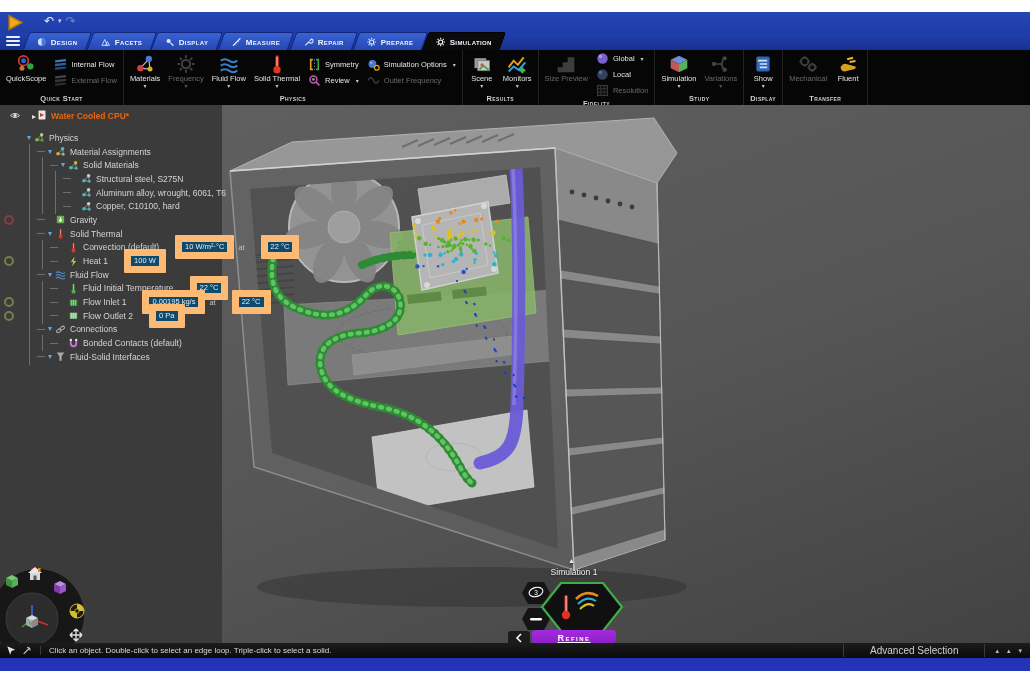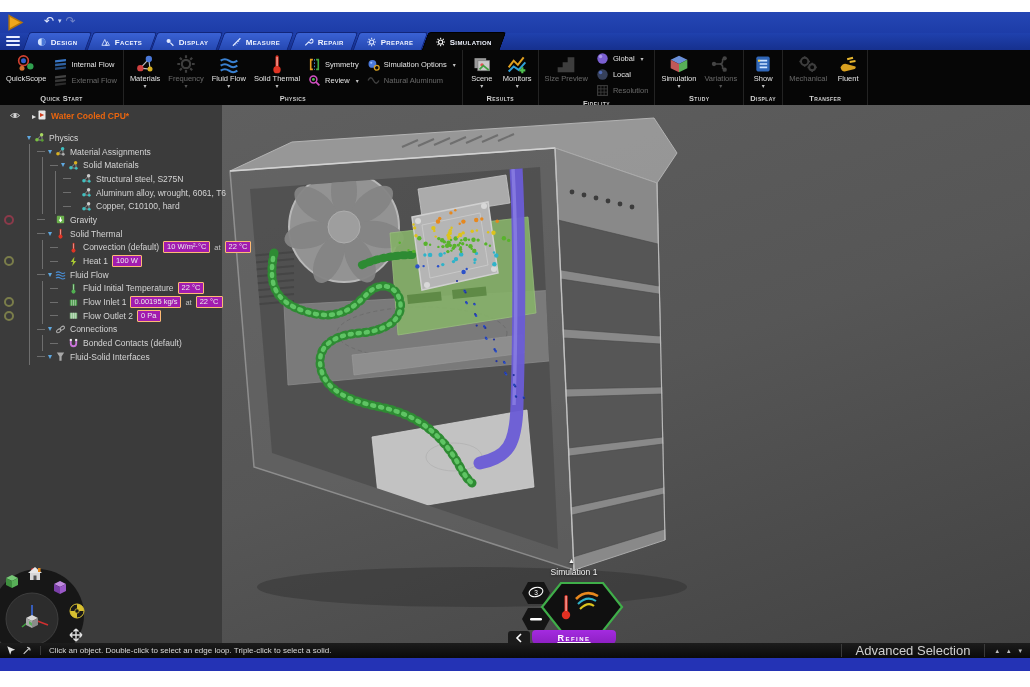--- a/index.html
+++ b/index.html
@@ -39,38 +39,38 @@
   .rootrow .rarrow{margin-left:10px;color:#e0e0e0;font-size:8px;}
   .rootrow .rlabel{color:#e8650f;font-size:8.5px;font-weight:bold;margin-left:3px;}
   .tree{position:absolute;left:0;top:26px;width:100%;}
   .trow{position:relative;display:flex;align-items:center;height:13.7px;padding-left:24px;}
   .guide{position:relative;width:13px;height:100%;flex:none;}
   .guide::before{content:"";position:absolute;left:5px;top:-1px;bottom:-1px;border-left:1px solid #6e6e6e;}
   .tick{width:8px;height:1px;background:#6e6e6e;flex:none;}
   .arrow{width:10px;flex:none;color:#5fa8e0;font-size:8px;line-height:10px;text-align:center;}
   .ticon{width:12px;flex:none;display:flex;align-items:center;}
   .tlabel{color:#d4d4d4;font-size:8.5px;margin-left:3px;white-space:nowrap;}
-  .tfield{background:#a21caf;border:1px solid #fdba74;color:#ececec;font-size:7.5px;padding:0 3px;margin-left:4px;border-radius:1px;line-height:10px;white-space:nowrap;}
+  .tfield{background:#0c4a6e;border:7px solid #fdba74;color:#ececec;font-size:7.5px;padding:0 3px;margin-left:16px;border-radius:1px;line-height:10px;white-space:nowrap;}
   .tat{color:#c2c2c2;font-size:7.5px;margin-left:4px;}
   .indicator{position:absolute;left:4px;width:6px;height:6px;border-radius:50%;border:2px solid #7a7d4a;}
   .indicator.red{border-color:#8b3a4a;}
   
   .sim-caret{position:absolute;left:346px;top:452px;color:#f0f0f0;font-size:7px;text-shadow:0 1px 2px #222;}
   .sim-label{position:absolute;left:292px;top:462px;width:120px;text-align:center;color:#f2f2f2;font-size:8.5px;text-shadow:0 1px 2px #222;}
   .hexes{position:absolute;left:284px;top:474px;width:150px;height:56px;}
   .refine-row{position:absolute;left:286px;top:525px;display:flex;align-items:center;gap:2px;}
   .refine-back{width:22px;height:14px;background:#1b1b1b;border:none;border-radius:3px;display:flex;align-items:center;justify-content:center;}
   .refine-btn{width:84px;height:15px;border:none;border-radius:4px 4px 6px 6px;color:#ffffff;font-size:9px;font-weight:bold;font-variant:small-caps;letter-spacing:1.5px;font-family:inherit;}
   .navwheel{position:absolute;left:-14px;top:452px;}
   
   .statusbar{position:absolute;left:0;top:643px;width:1030px;height:15px;background:linear-gradient(#1c1c1c,#0a0a0a);display:flex;align-items:center;}
   .sicons{display:flex;gap:6px;margin:0 8px 0 6px;}
   .smsg{color:#d8d8d8;font-size:8px;border-left:1px solid #3a3a3a;padding-left:8px;}
   .sright{margin-left:auto;display:flex;align-items:center;gap:10px;margin-right:8px;}
-  .sadv{color:#cfcfcf;font-size:13px;border-left:1px solid #3a3a3a;border-right:1px solid #3a3a3a;padding:0 14px;line-height:13px;}
+  .sadv{color:#cfcfcf;font-size:10px;border-left:1px solid #3a3a3a;border-right:1px solid #3a3a3a;padding:0 26px;line-height:13px;}
   .scarets{color:#bdbdbd;font-size:7px;display:flex;gap:8px;}
   .bluebar{position:absolute;left:0;top:658px;width:1030px;height:13px;background:#2433b5;}
 </style>
 </head>
 <body>
 <div id="app">
 
 <div class="titlebar">
   <span class="logo">
     <svg width="17" height="17" viewBox="0 0 16 16">
@@ -301,21 +301,21 @@
               </span>
               <span>Simulation Options</span>
               <span class="caret">▾</span>
             </button>
             <button class="sbtn disabled">
               <span style="display:inline-flex">
                 <svg width="13" height="13" viewBox="0 0 12 12">
                   <path d="M1 6 Q3.5 1 6 6 Q8.5 11 11 6" stroke="#909090" stroke-width="1.3" fill="none"></path>
                 </svg>
               </span>
-              <span>Natural Aluminum</span>
+              <span>Outlet Frequency</span>
             </button>
           </div>
         </div>
         <div class="rgroup-label">Physics</div>
       </div>
       <div class="rgroup">
         <div class="ritems">
           <button class="rbtn">
             <span class="ric">
               <span style="display:inline-flex">

